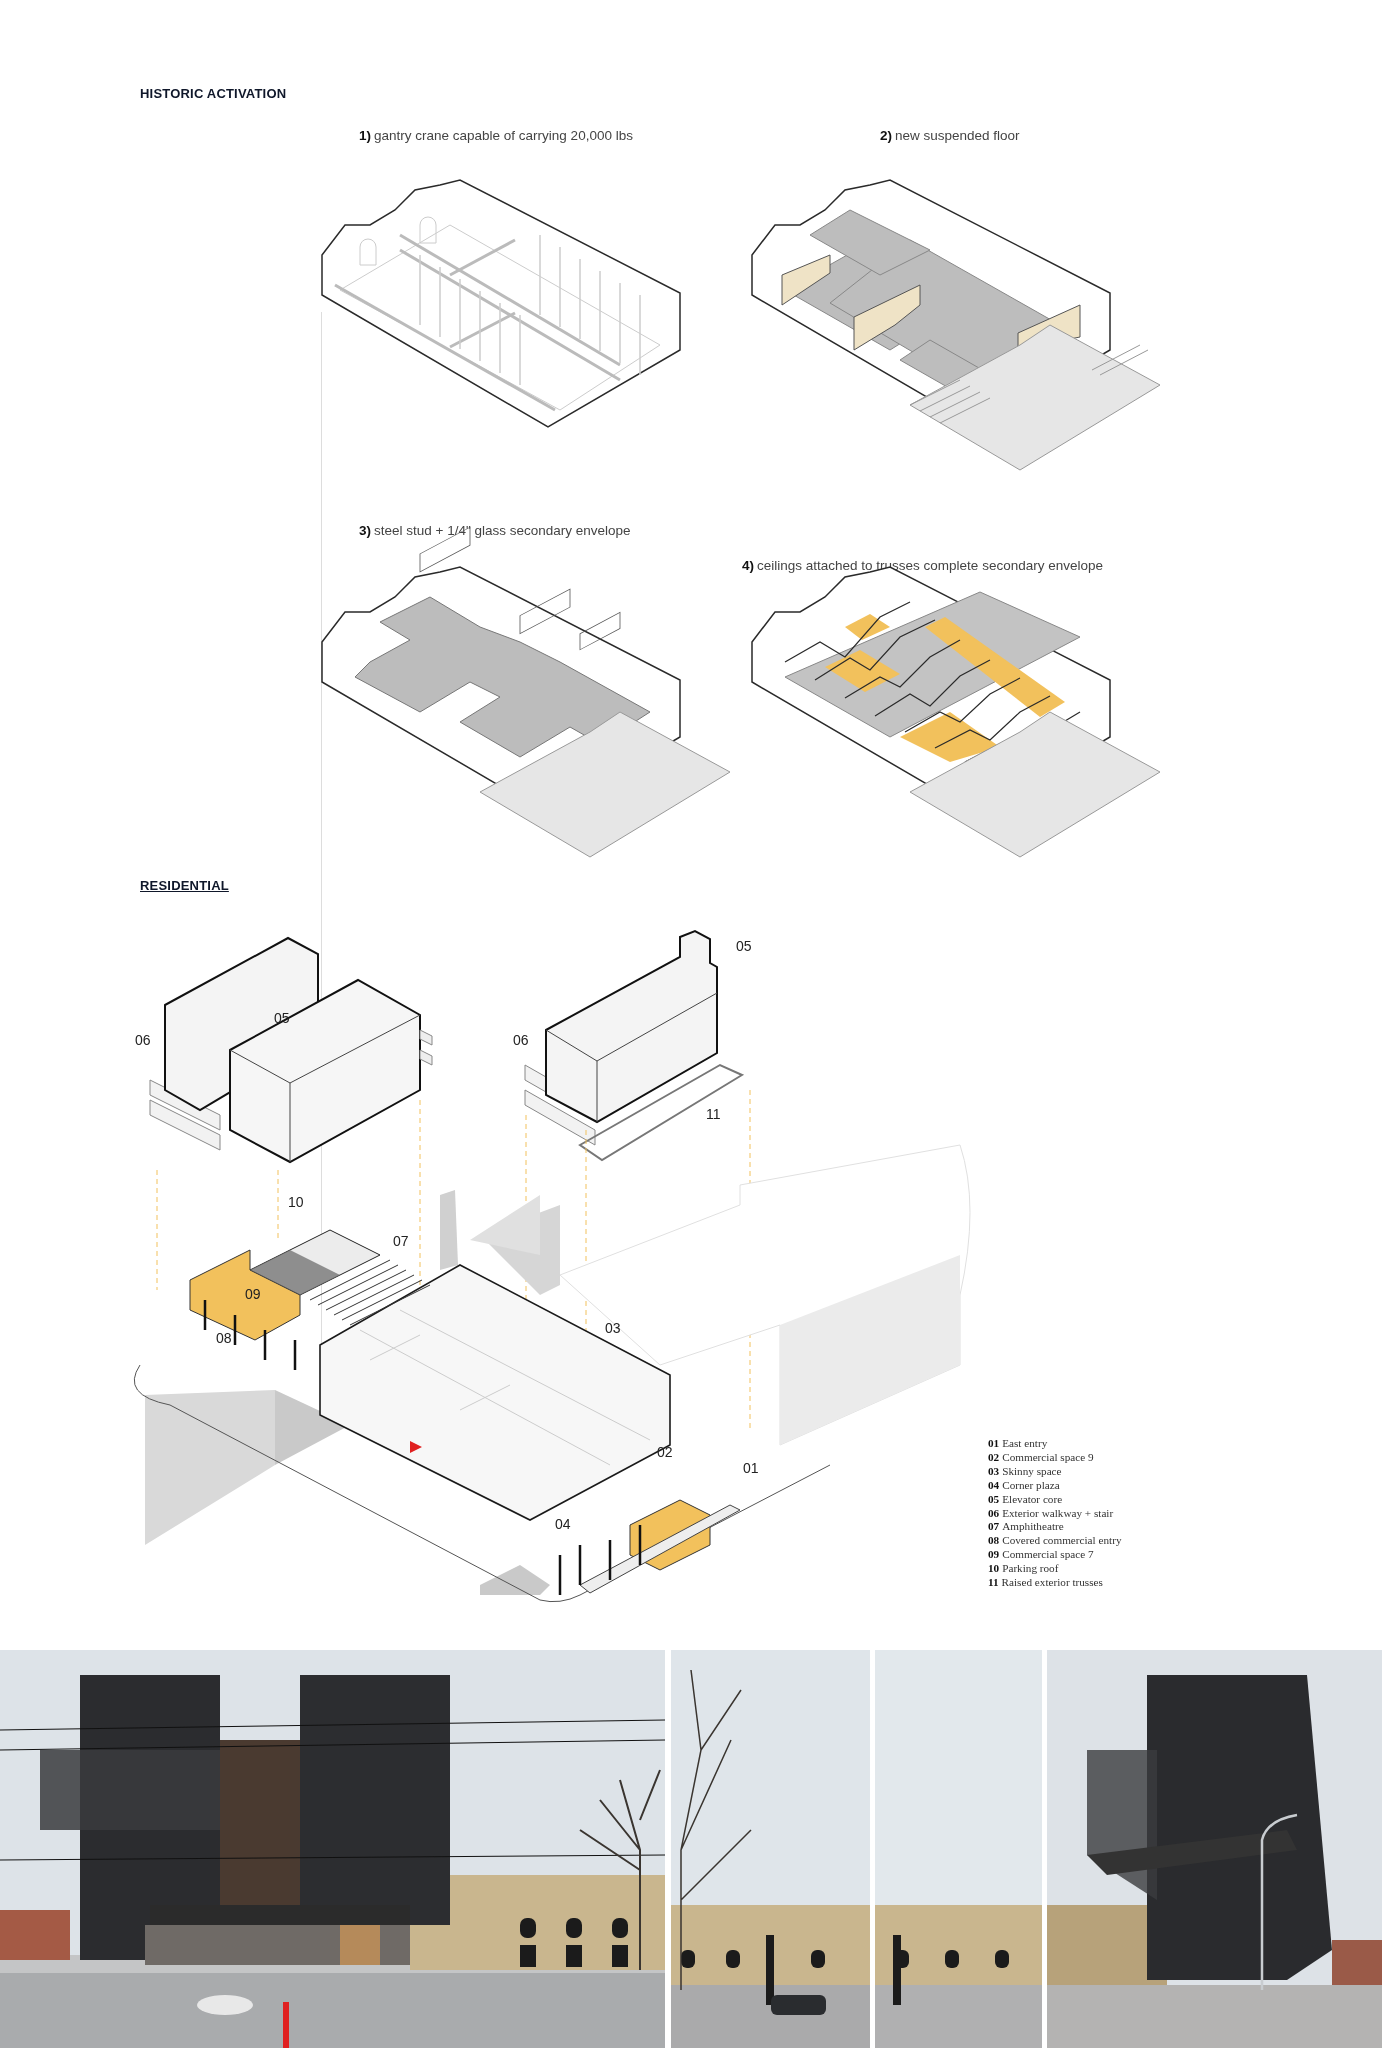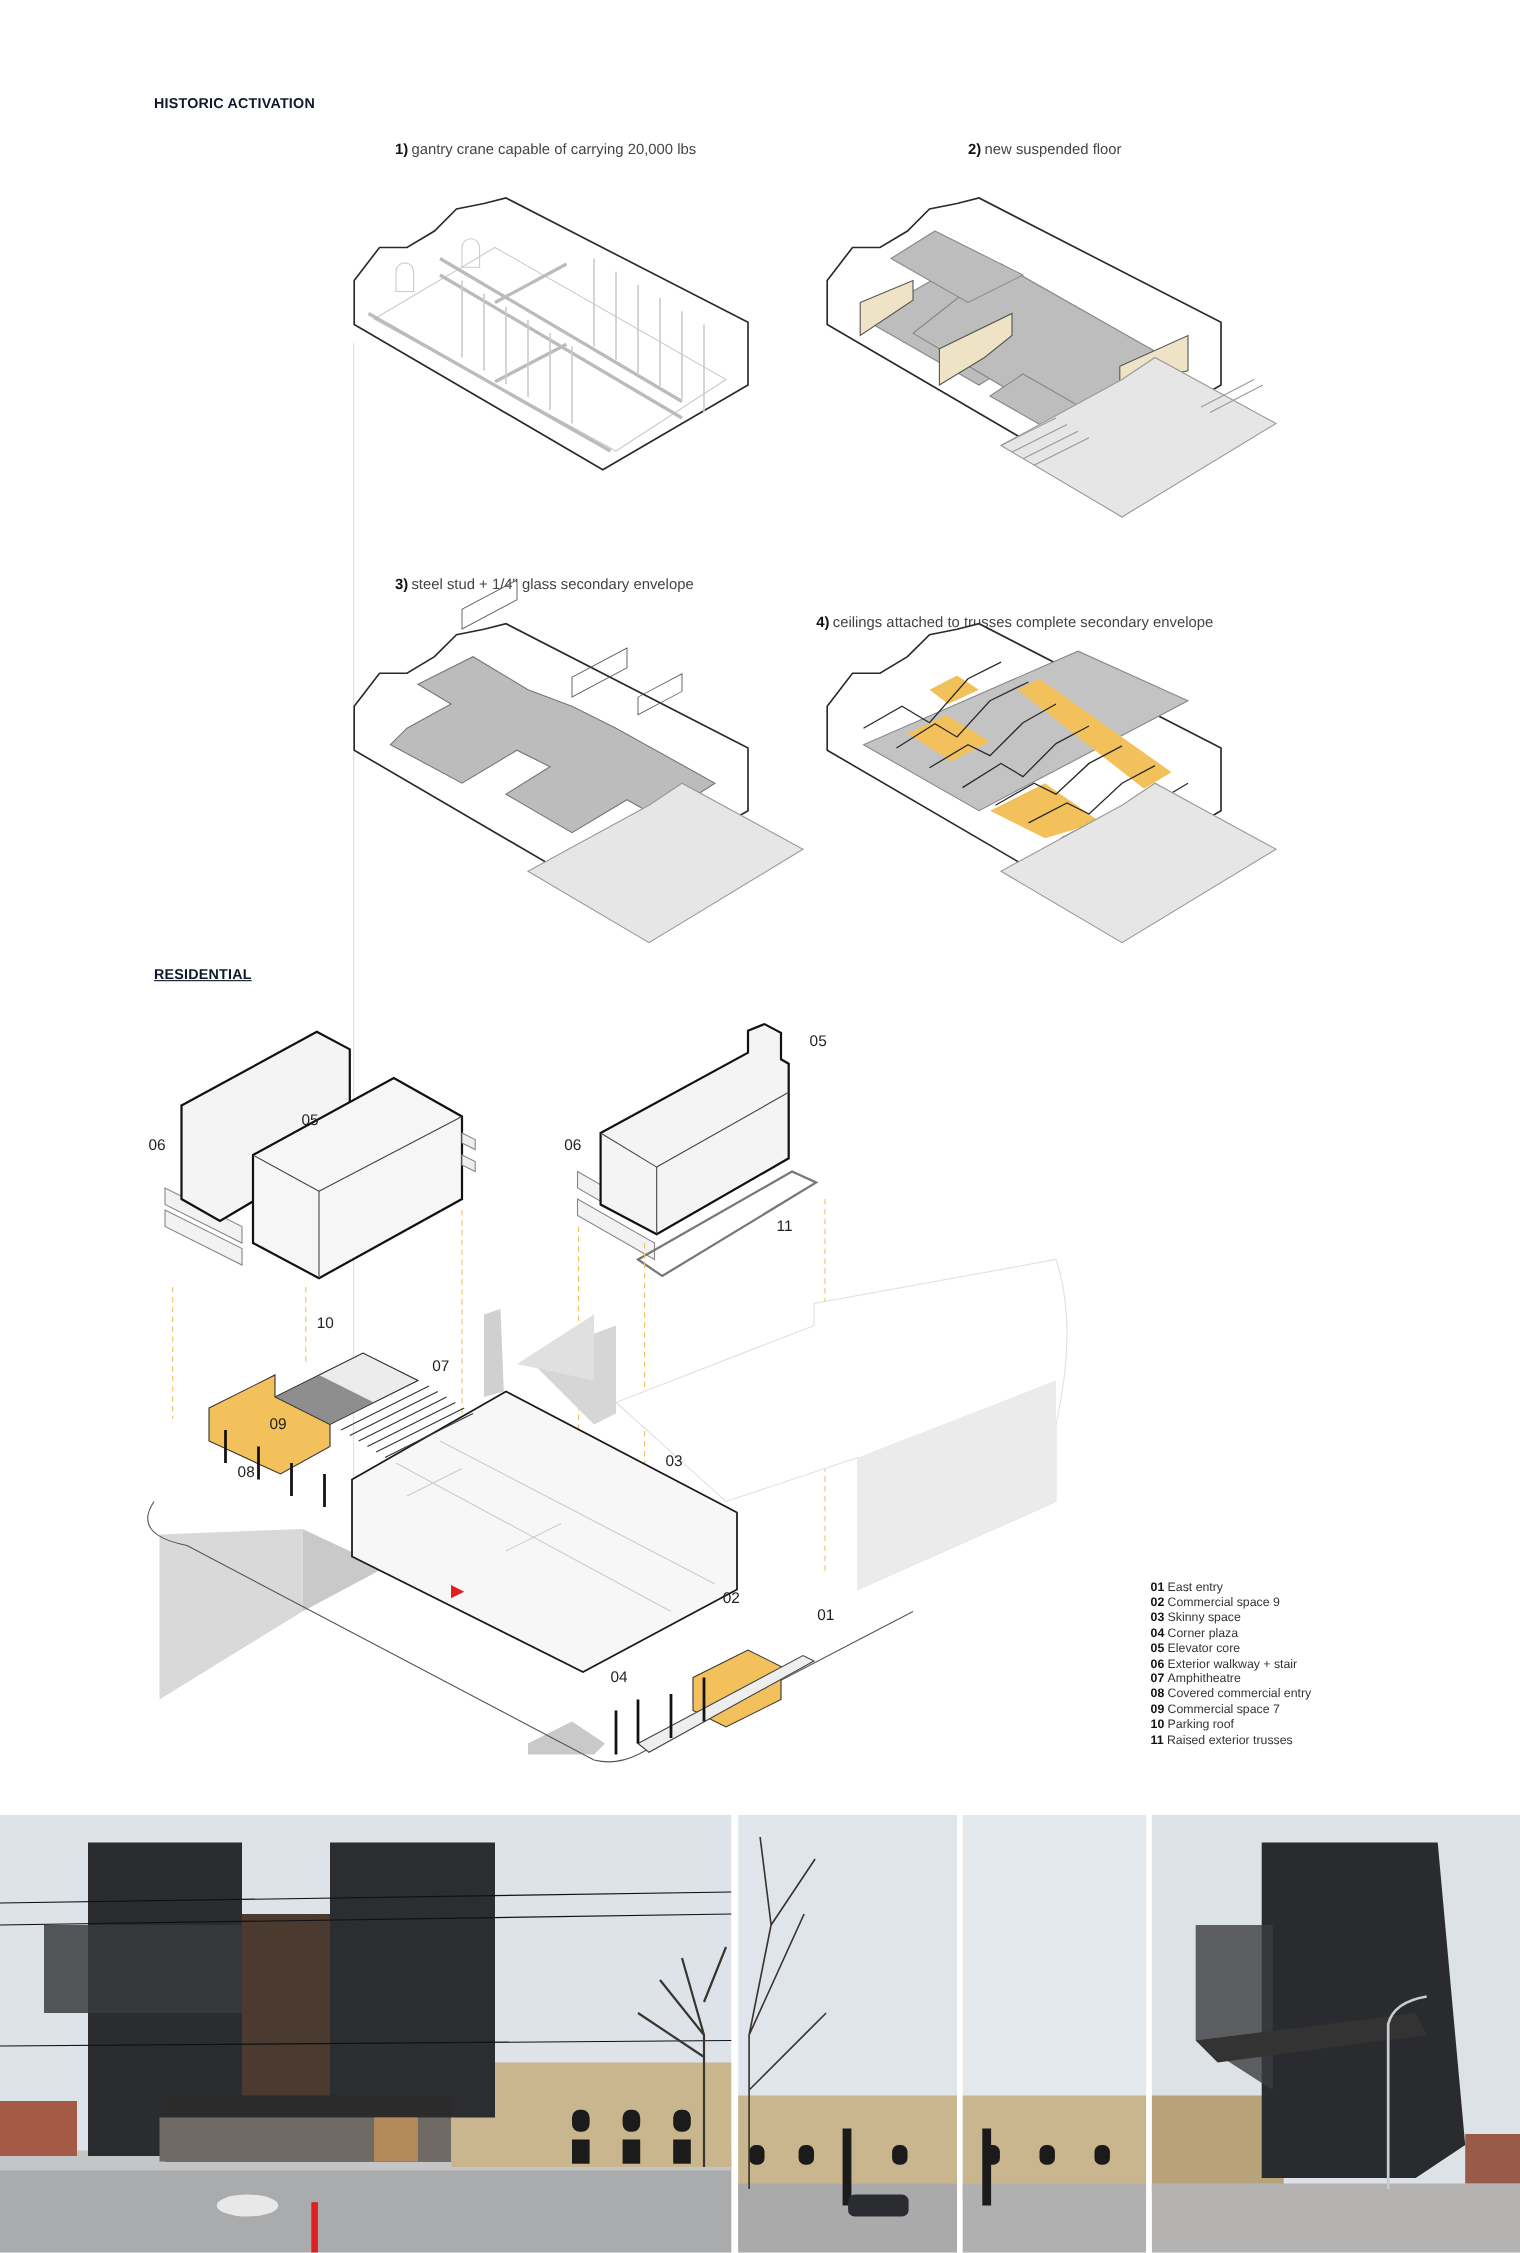--- a/index.html
+++ b/index.html
@@ -2,21 +2,21 @@
 <html><head>
 <meta charset="utf-8">
 <style>
   html,body{margin:0;padding:0;background:#ffffff;}
   body{width:1382px;height:2048px;position:relative;overflow:hidden;font-family:"DejaVu Sans Condensed","DejaVu Sans",sans-serif;color:#222;}
   .abs{position:absolute;}
   .section-title{position:absolute;font-family:"Liberation Sans",sans-serif;font-weight:bold;font-size:13px;letter-spacing:0.2px;color:#0f172a;}
   .caption{position:absolute;font-family:"Liberation Sans",sans-serif;font-size:13.5px;color:#444;white-space:nowrap;}
   .caption b{color:#111;font-weight:bold;margin-right:3px;}
   .lbl{position:absolute;font-family:"Liberation Sans",sans-serif;font-size:14px;color:#222;}
-  .legend{position:absolute;left:1046px;top:1437px;font-family:Liberation Sans, sans-serif;font-size:11.2px;line-height:13.9px;color:#333;}
+  .legend{position:absolute;left:988px;top:1437px;font-family:Liberation Serif, serif;font-size:11.2px;line-height:13.9px;color:#333;}
   .legend .row b{color:#111;margin-right:3px;}
   svg{position:absolute;overflow:visible;}
   .photo{position:absolute;top:1650px;height:398px;overflow:hidden;}
 </style>
 </head>
 <body>
 
 <div class="section-title" style="left:140px;top:86px;">HISTORIC ACTIVATION</div>
 
 <div class="caption" style="left:359px;top:128px;"><b>1)</b><span>gantry crane capable of carrying 20,000 lbs</span></div>

